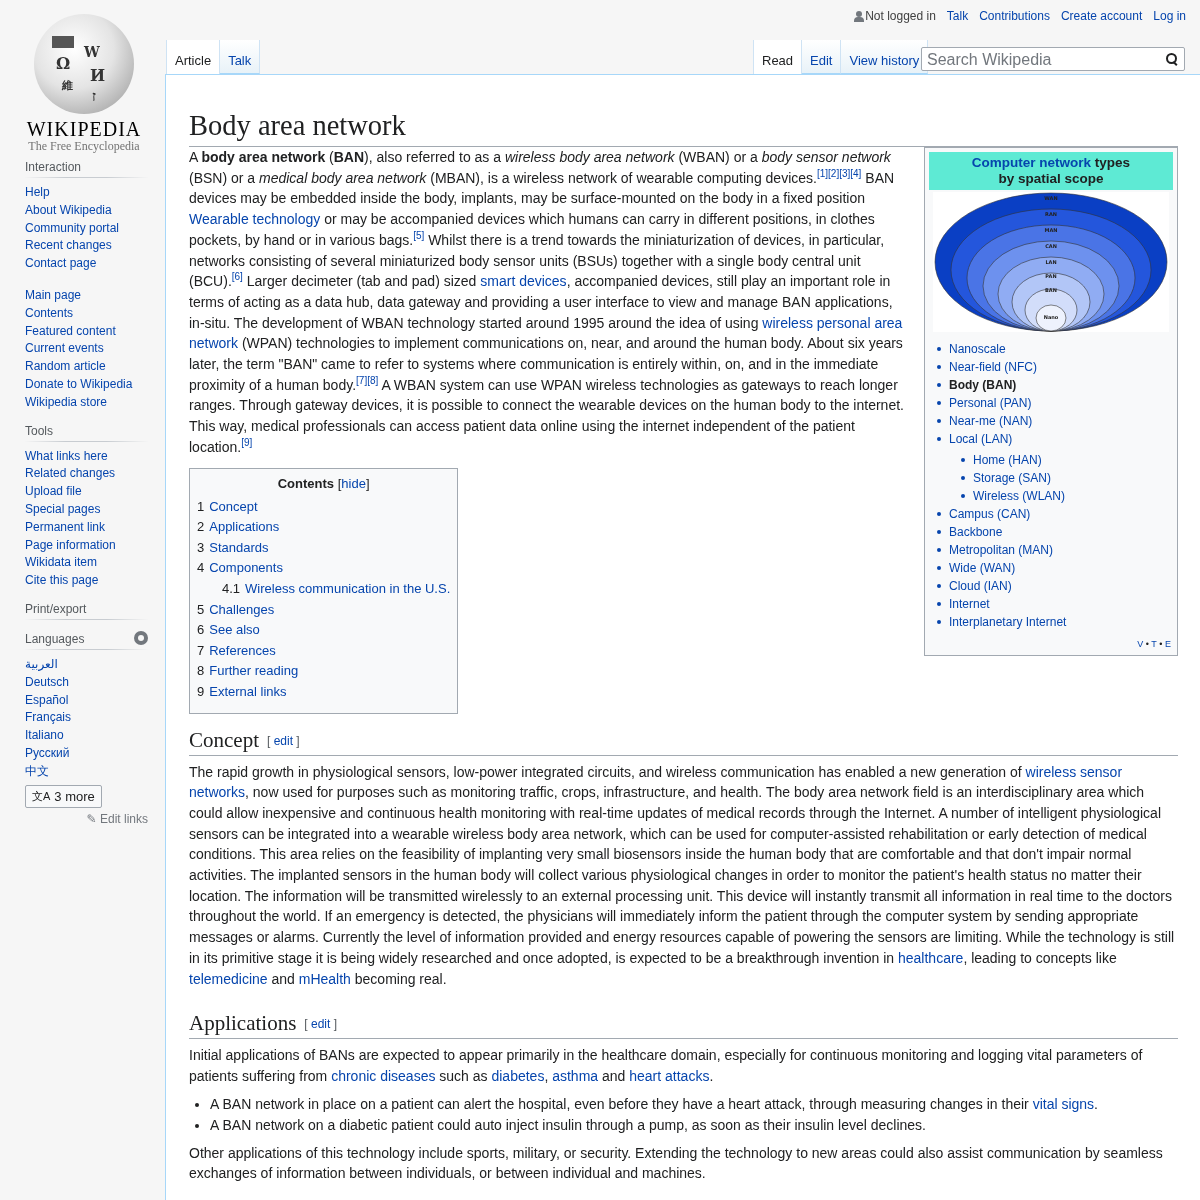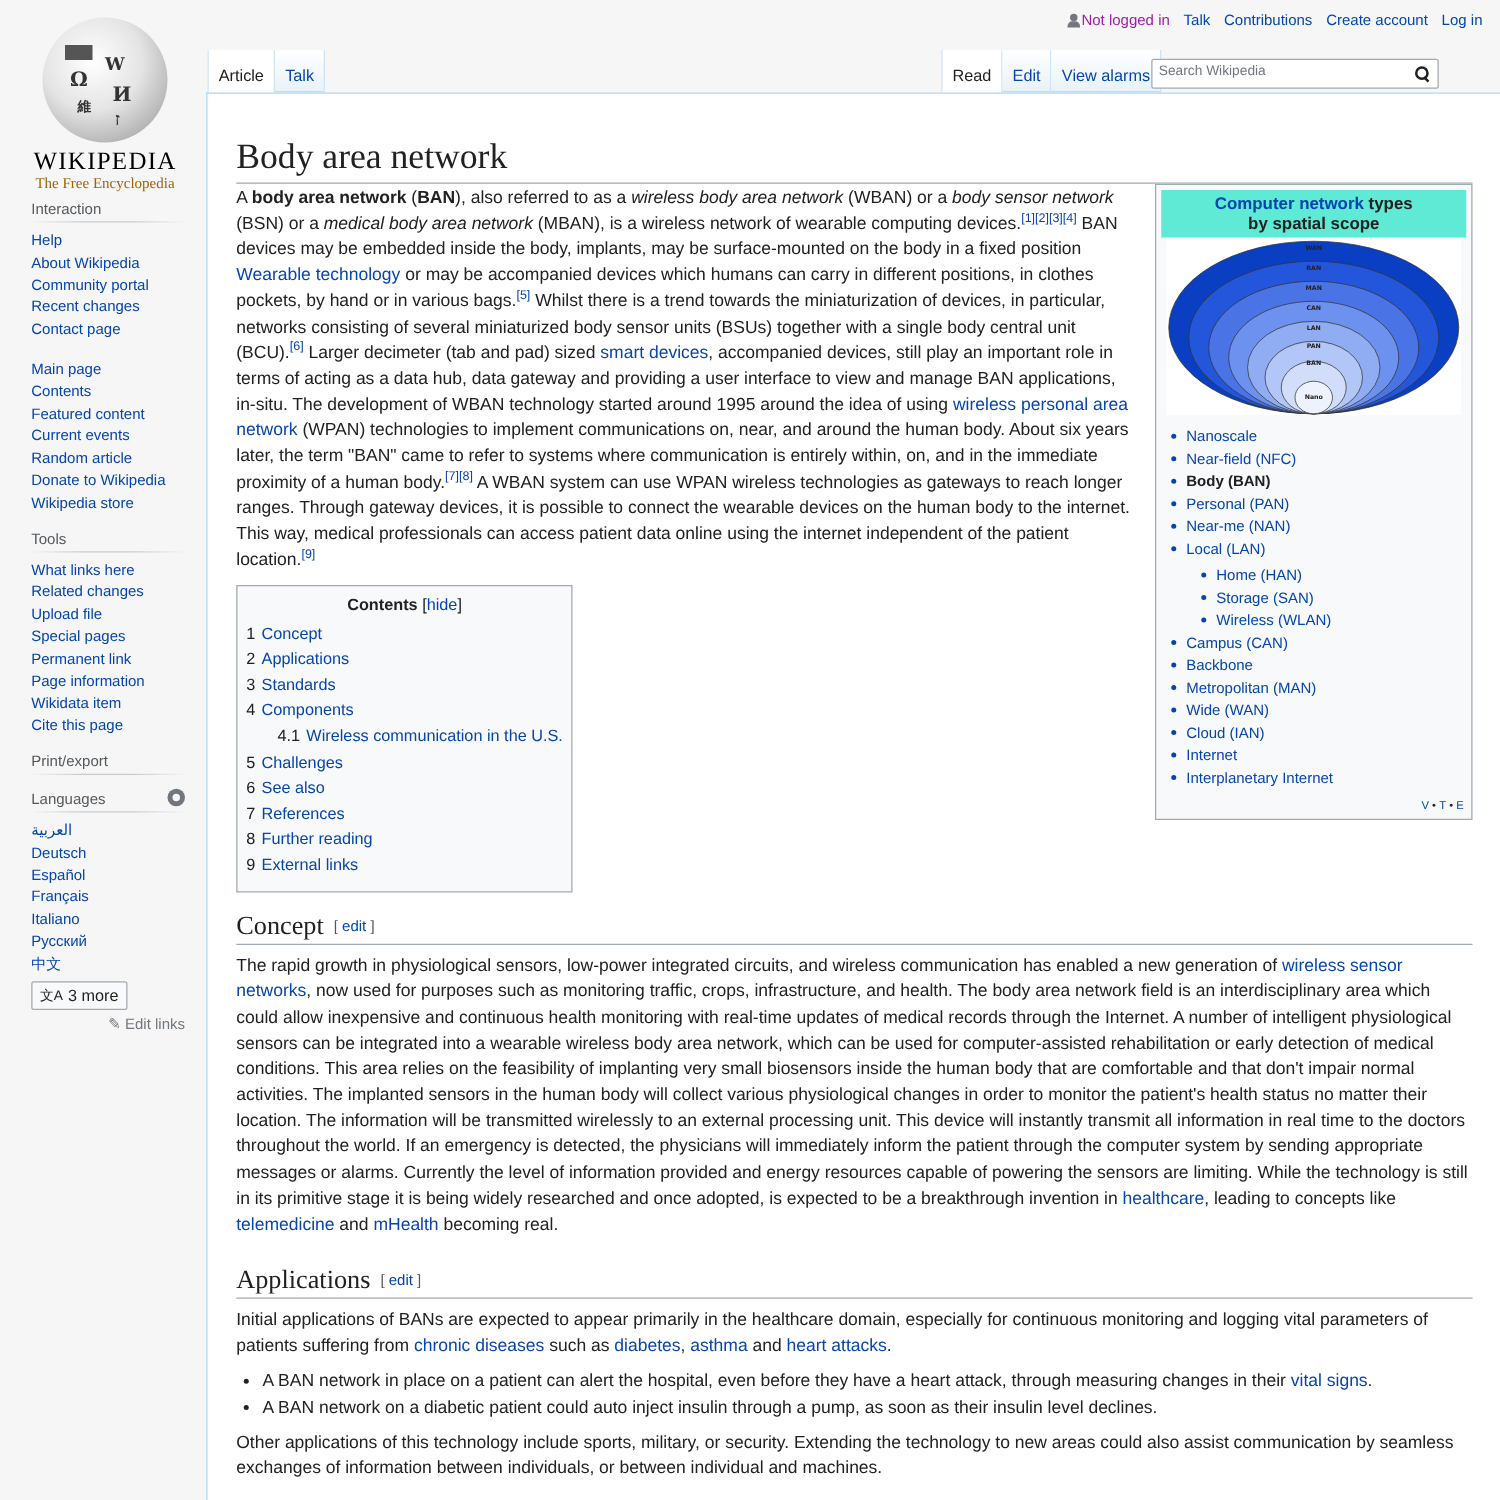--- a/index.html
+++ b/index.html
@@ -14,42 +14,42 @@
   a, .link { color: #0645ad; text-decoration: none; cursor: pointer; }
 
   
   .logo { position: absolute; left: 22px; top: 8px; width: 124px; height: 140px; text-align: center; }
   .globe { width: 100px; height: 100px; margin: 6px auto 0; border-radius: 50%;
     background: radial-gradient(circle at 40% 35%, #ffffff 0%, #e4e4e4 45%, #a8a8a8 85%, #8a8a8a 100%);
     position: relative; overflow: hidden; }
   .globe .g { position: absolute; font-family: "DejaVu Serif", serif; color: #333; font-weight: bold; }
   .globe .hole { position: absolute; left: 18px; top: 22px; width: 22px; height: 12px; background: #555; }
   .wordmark { font-family: "Liberation Serif", serif; font-size: 20px; letter-spacing: 1px; margin-top: 4px; color: #000; }
-  .tagline { font-family: "Liberation Serif", serif; font-size: 12px; color: #a16207; margin-top: -2px; }
+  .tagline { font-family: "Liberation Serif", serif; font-size: 12px; color: #737373; margin-top: -2px; }
 
   
   .personal { position: absolute; top: 9px; right: 14px; font-size: 12px; display: flex; gap: 11px; align-items: center; }
-  .personal .anon { color: #a21caf; display: flex; align-items: center; gap: 1px; }
+  .personal .anon { color: #404040; display: flex; align-items: center; gap: 1px; }
   .person-icon { display: inline-block; width: 10px; height: 11px; position: relative; }
   .person-icon::before { content: ""; position: absolute; left: 2px; top: 0; width: 6px; height: 6px; border-radius: 50%; background: #72777d; }
   .person-icon::after { content: ""; position: absolute; left: 0; top: 6px; width: 10px; height: 5px; border-radius: 4px 4px 0 0; background: #72777d; }
 
   
   .tabs-left { position: absolute; left: 166px; top: 40px; display: flex; height: 34px; }
   .tabs-right { position: absolute; left: 753px; top: 40px; display: flex; height: 34px; }
   .tab { font-size: 13px; padding: 13px 8px 0; height: 34px;
     background: linear-gradient(to bottom, rgba(167,215,249,0) 0, #f6f6f6 0, #ffffff 100%);
     border-right: 1px solid #cfe3f4; position: relative; }
   .tab.normal { background: linear-gradient(to top, #e8f2f8 0, #ffffff 100%); border-bottom: 1px solid #a7d7f9; }
   .tab.selected { background: #fff; color: #202122; }
   .tab.first { border-left: 1px solid #cfe3f4; }
   .tab a { color: #0645ad; }
   .tab.selected span { color: #202122; }
 
-  .search { position: absolute; left: 921px; top: 47px; width: 230px; height: 24px; border: 1px solid #a2a9b1; border-radius: 2px; background: #fff; font-size: 11px; color: #72777d; padding: 3px 5px; }
+  .search { position: absolute; left: 921px; top: 47px; width: 264px; height: 24px; border: 1px solid #a2a9b1; border-radius: 2px; background: #fff; font-size: 16px; color: #72777d; padding: 3px 5px; }
   .search-icon { position: absolute; right: 6px; top: 5px; width: 12px; height: 12px; }
   .search-icon::before { content: ""; position: absolute; left: 0; top: 0; width: 7px; height: 7px; border: 2px solid #202122; border-radius: 50%; }
   .search-icon::after { content: ""; position: absolute; left: 8px; top: 8px; width: 5px; height: 2px; background: #202122; transform: rotate(45deg); transform-origin: 0 0; }
 
   
   .sidebar { position: absolute; left: 0; top: 160px; width: 165px; font-size: 12px; }
   .portal { margin-left: 25px; width: 123px; margin-bottom: 12px; }
   .portal h3 { font-size: 12px; font-weight: normal; color: #54595d; margin: 0 0 6px 0; padding-bottom: 3px;
     border-bottom: 1px solid; border-image: linear-gradient(to right, rgba(200,204,209,0) 0, #c8ccd1 33%, #c8ccd1 66%, rgba(200,204,209,0) 100%) 1; position: relative; }
   .portal ul { list-style: none; margin: 0; padding: 0; }
@@ -116,21 +116,21 @@
   <a>Log in</a>
 </div>
 
 <div class="tabs-left">
   <div class="tab selected first"><span>Article</span></div>
   <div class="tab normal"><a>Talk</a></div>
 </div>
 <div class="tabs-right">
   <div class="tab selected first"><span>Read</span></div>
   <div class="tab normal"><a>Edit</a></div>
-  <div class="tab normal"><a>View alarms</a></div>
+  <div class="tab normal"><a>View history</a></div>
 </div>
 <div class="search">
   <span>Search Wikipedia</span>
   <span class="search-icon"></span>
 </div>
 
 <div class="sidebar">
   <div class="portal">
     <h3>Interaction</h3>
     <ul>

